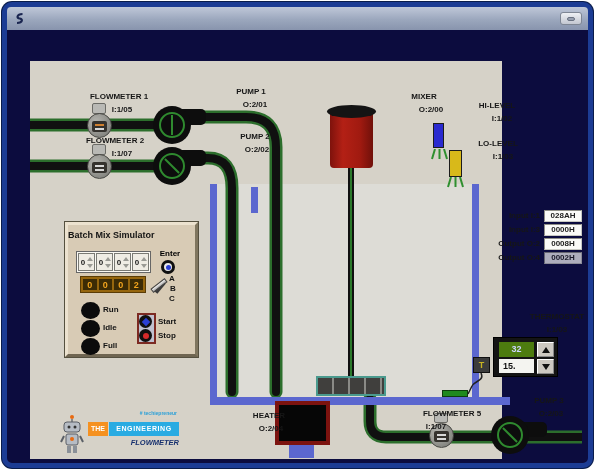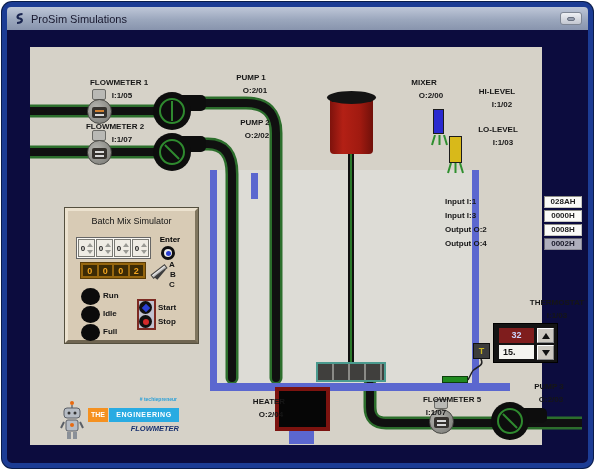--- a/index.html
+++ b/index.html
@@ -13,21 +13,21 @@
   .titlebar { position:absolute; left:0; top:0; right:0; height:23px;
               background:linear-gradient(180deg,#bfc7d8 0%,#9ba7bd 55%,#8894ad 100%);
               border-radius:4px 4px 0 0; display:flex; align-items:center; padding:0 6px; gap:5px; }
   .title-text { font-size:11px; color:#18182e; }
   .win-btn { margin-left:auto; width:22px; height:13px; border:1px solid #7e8694;
              border-radius:3px; background:linear-gradient(#eef0f4,#c3c7d1);
              display:flex; align-items:center; justify-content:center; cursor:pointer; }
   .win-btn .dash { width:8px; height:4px; background:#98a0b0; border:1px solid #6a7282; border-radius:2px; }
 
   
-  .canvas { position:absolute; left:23px; top:40px; width:512px; height:398px; background:#d6d2c8; }
+  .canvas { position:absolute; left:23px; top:54px; width:472px; height:398px; background:#d6d2c8; }
 
   .lbl { position:absolute; font-weight:bold; font-size:8px; line-height:9px; color:#161616;
          transform:translateX(-50%); white-space:nowrap; z-index:7; }
 
   .pipes { position:absolute; left:0; top:0; z-index:2; }
   .pg { stroke:#2c6e2c; stroke-width:13; fill:none; stroke-linejoin:round; stroke-linecap:round; }
   .pk { stroke:#101010; stroke-width:8;  fill:none; stroke-linejoin:round; stroke-linecap:round; }
 
   
   .tank-interior { position:absolute; left:187px; top:123px; width:255px; height:213px; background:#dddcd6; z-index:1; }
@@ -68,45 +68,45 @@
   .sensor.hi { left:403px; top:62px; width:11px; height:25px; background:#2a2ad0; }
   .sensor.lo { left:419px; top:89px; width:13px; height:27px; background:#d8b91a; }
   .legs { position:absolute; z-index:4; }
 
   
   .heater { position:absolute; left:245px; top:340px; width:55px; height:44px; background:#060606; border:4px solid #7c130f; z-index:5; }
   .heater-stub { position:absolute; left:259px; top:384px; width:25px; height:13px; background:#5b67cf; z-index:4; }
 
   
   .thermo { position:absolute; left:463px; top:276px; width:65px; height:40px; background:#141414; border:1px solid #000; z-index:6; }
-  .thermo-hi { position:absolute; left:5px; top:4px; width:35px; height:15px; background:#7f1d1d; color:#cdd6ff;
+  .thermo-hi { position:absolute; left:5px; top:4px; width:35px; height:15px; background:#4d7c0f; color:#cdd6ff;
                font-size:9px; font-weight:bold; text-align:center; line-height:15px; }
   .thermo-lo { position:absolute; left:5px; top:21px; width:35px; height:14px; background:#f4f4f0; color:#111;
                font-size:9px; font-weight:bold; text-align:left; padding-left:4px; line-height:14px; }
   .spin { position:absolute; left:43px; width:17px; height:15px; background:#cdc9c1;
           border:1px solid #888; border-top-color:#fff; border-left-color:#fff;
           display:flex; align-items:center; justify-content:center; cursor:pointer; }
   .tri-up   { width:0; height:0; border-left:4px solid transparent; border-right:4px solid transparent; border-bottom:6px solid #111; }
   .tri-down { width:0; height:0; border-left:4px solid transparent; border-right:4px solid transparent; border-top:6px solid #111; }
   .tbox { position:absolute; left:443px; top:296px; width:17px; height:16px; background:#3c3c3c; border:1px solid #101010;
           color:#c8b422; font-size:9px; font-weight:bold; text-align:center; line-height:15px; z-index:6; }
   .probe { position:absolute; left:412px; top:329px; width:26px; height:7px; background:#1f8a1f; border:1px solid #0d3d0d; z-index:4; }
   .wire { position:absolute; left:430px; top:308px; z-index:6; }
 
   
-  .io-lbl { position:absolute; left:415px; width:95px; font-size:8px; font-weight:bold; color:#161616; z-index:6; }
+  .io-lbl { position:absolute; left:415px; width:95px; text-align:right; font-size:8px; font-weight:bold; color:#161616; z-index:6; }
   .io-val { position:absolute; left:514px; width:38px; height:12px; background:#fbfbf8;
             border:1px solid #8f8f88; border-bottom-color:#c9c9c2; border-right-color:#c9c9c2;
             font-size:8px; font-weight:bold; color:#222; text-align:center; line-height:10px; z-index:6; }
   .io-val.faded { opacity:.68; }
 
   
   .panel { position:absolute; left:35px; top:161px; width:133px; height:135px; background:#d8cbb5;
            border:3px solid; border-color:#ece2cf #80765f #6f6551 #ece2cf; outline:1px solid #55503f; z-index:7; }
-  .panel .ttl { position:absolute; left:0; right:0; top:5px; text-align:center; font-size:9px; font-weight:normal; color:#141414; }
+  .panel .ttl { position:absolute; left:0; right:0; top:5px; font-size:9px; font-weight:bold; color:#141414; }
   .tw-block { position:absolute; left:8px; top:26px; display:flex; gap:1px; background:#fbf9f4; border:1px solid #666; padding:1px; }
   .tw-cell { width:17px; height:18px; background:#efece4; border:1px solid #7a7a74; display:flex; align-items:center; padding:0 1px; gap:1px; }
   .tw-digit { flex:1; text-align:center; font-size:8px; font-weight:bold; color:#222; }
   .tw-arrows { display:flex; flex-direction:column; gap:3px; }
   .tw-up   { width:0; height:0; border-left:3px solid transparent; border-right:3px solid transparent; border-bottom:4px solid #9a9a94; cursor:pointer; }
   .tw-down { width:0; height:0; border-left:3px solid transparent; border-right:3px solid transparent; border-top:4px solid #9a9a94; cursor:pointer; }
   .enter-lbl { position:absolute; left:88px; top:24px; width:28px; text-align:center; font-size:8px; font-weight:bold; }
   .enter-btn { position:absolute; left:93px; top:35px; width:14px; height:14px; border-radius:50%; border:3px solid #101010;
                background:#e8e8e8; display:flex; align-items:center; justify-content:center; cursor:pointer; }
   .enter-dot { width:5px; height:5px; border-radius:50%; background:#2a3fd4; }
@@ -141,21 +141,20 @@
 </head>
 <body>
 
 <div class="stage">
   <div class="window">
 
     <div class="titlebar">
       <svg width="13" height="13" viewBox="0 0 13 13">
         <path d="M9.5 2 C 3.5 2 3.5 6.5 6.5 6.5 C 10 6.5 10 11 4 11" stroke="#1a2550" stroke-width="2.2" fill="none"></path>
       </svg>
-      <span class="title-text">ProSim Simulations</span>
       <div class="win-btn">
         <div class="dash"></div>
       </div>
     </div>
 
     <div class="canvas">
 
       <svg class="pipes" width="552" height="398" viewBox="0 0 552 398">
         <path class="pg" d="M -5 64 H 150"></path>
           <path class="pk" d="M -5 64 H 150"></path>

